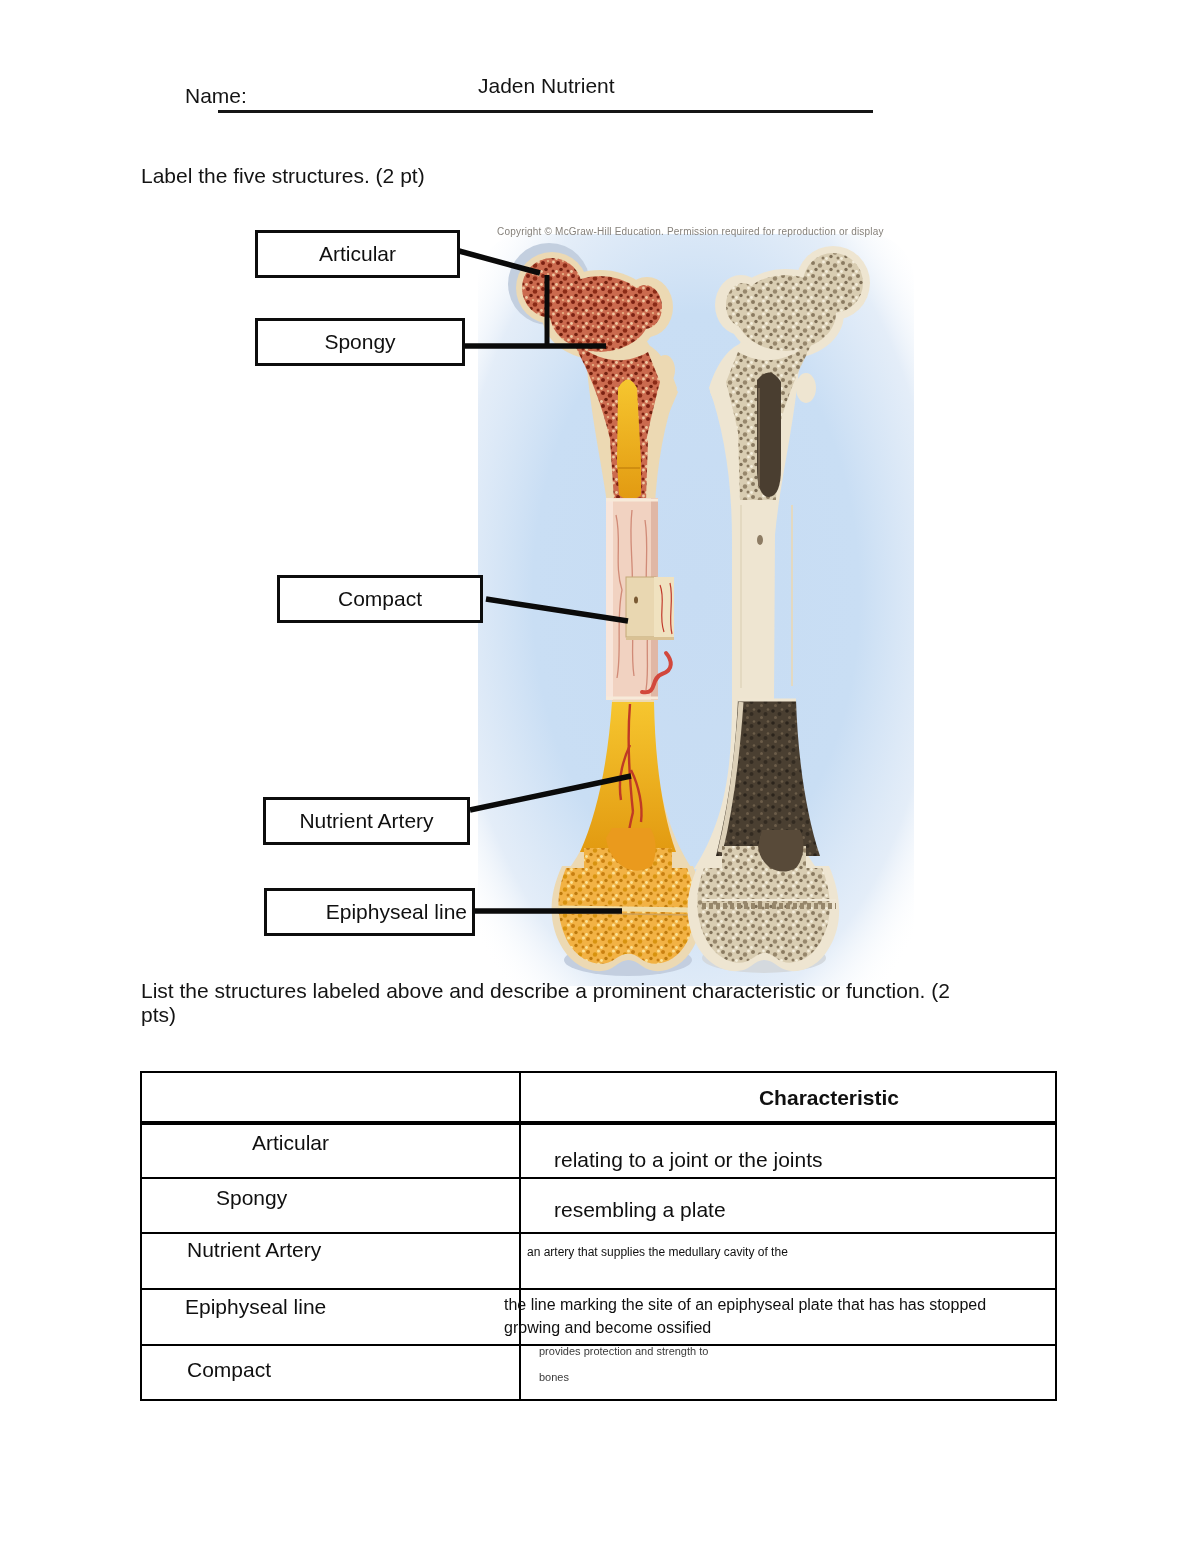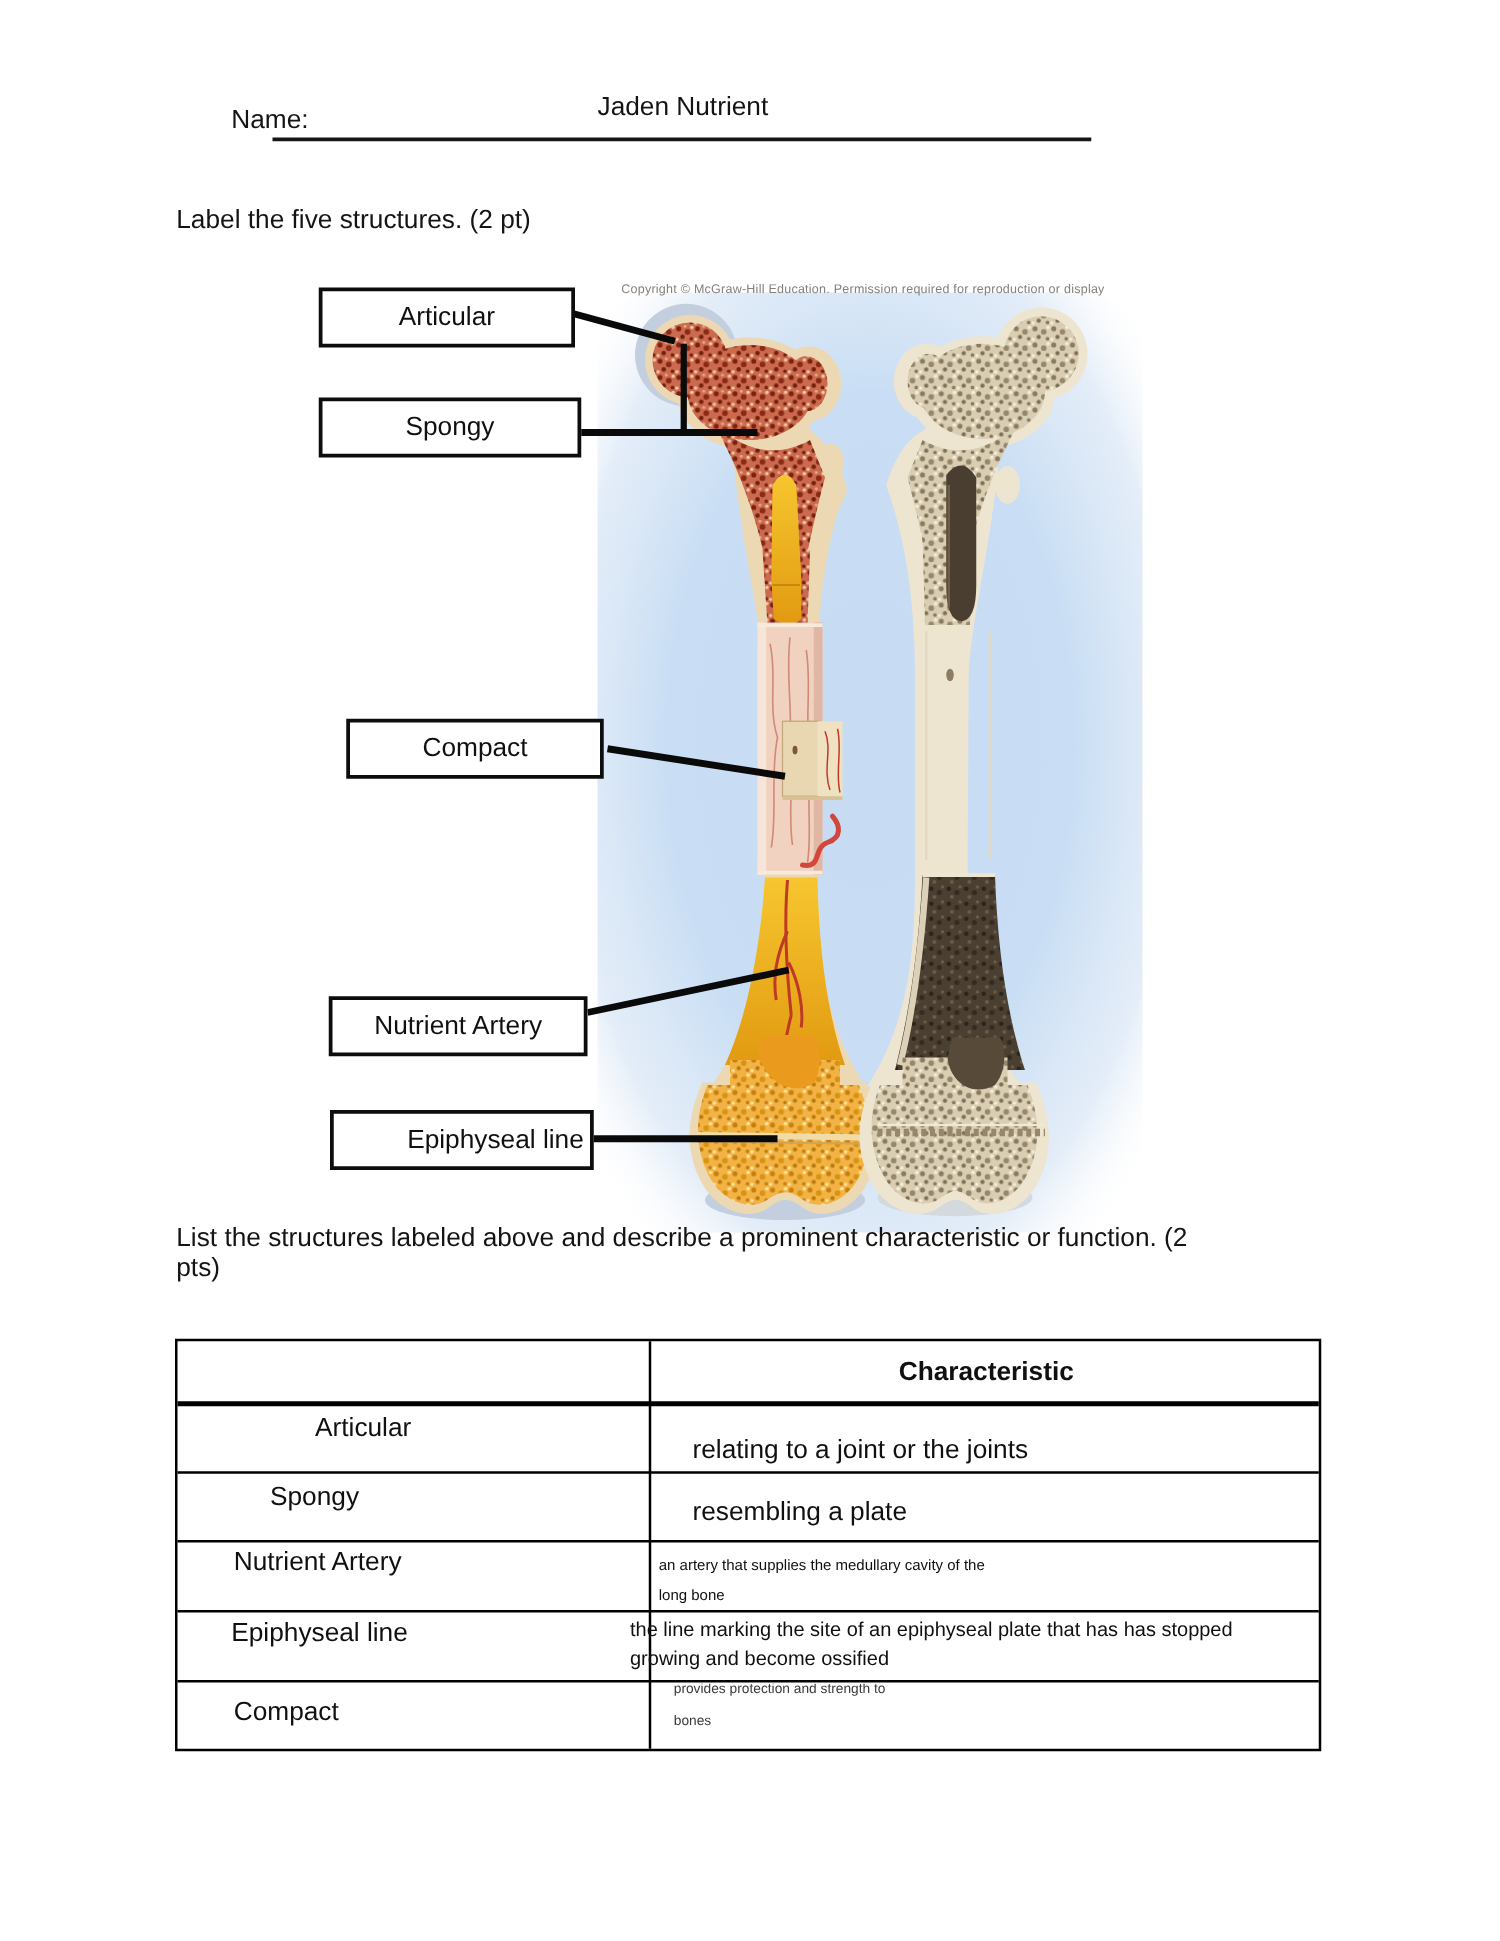--- a/index.html
+++ b/index.html
@@ -235,33 +235,32 @@
   </div>
 
   <div class="tbl" style="left:140px;top:1071px;width:917px;height:330px;">
     <div class="hline" style="top:48px;height:4px;"></div>
     <div class="hline" style="top:104px;height:2px;"></div>
     <div class="hline" style="top:159px;height:2px;"></div>
     <div class="hline" style="top:215px;height:2px;"></div>
     <div class="hline" style="top:271px;height:2px;"></div>
     <div class="vline" style="left:377px;"></div>
 
-    <div class="cell-text t20 bold" style="left:379px;top:13px;width:536px;text-align:center;">Characteristic</div>
+    <div class="cell-text t20 bold" style="left:379px;top:13px;width:536px;text-align:center;padding-left:40px;">Characteristic</div>
 
     <div class="cell-text t20" style="left:110px;top:58px;">Articular</div>
     <div class="cell-text t20" style="left:74px;top:113px;">Spongy</div>
     <div class="cell-text t20" style="left:45px;top:165px;">Nutrient Artery</div>
     <div class="cell-text t20" style="left:43px;top:222px;">Epiphyseal line</div>
     <div class="cell-text t20" style="left:45px;top:285px;">Compact</div>
 
     <div class="cell-text t20" style="left:412px;top:75px;">relating to a joint or the joints</div>
     <div class="cell-text t20" style="left:412px;top:125px;">resembling a plate</div>
     <div class="cell-text ans-sm" style="left:385px;top:167px;width:480px;white-space:normal;">
       <span style="display:block">an artery that supplies the medullary cavity of the</span>
-      <span style="display:block">long bone</span>
     </div>
     <div class="cell-text ans-xs" style="left:362px;top:220px;width:720px;white-space:normal;">
       <span style="display:block">the line marking the site of an epiphyseal plate that has has stopped</span>
       <span style="display:block">growing and become ossified</span>
     </div>
     <div class="clipwrap" style="left:397px;top:274px;width:340px;height:48px;">
       <div class="inner">
         <span style="display:block">provides protection and strength to</span>
         <span style="display:block">bones</span>
       </div>

